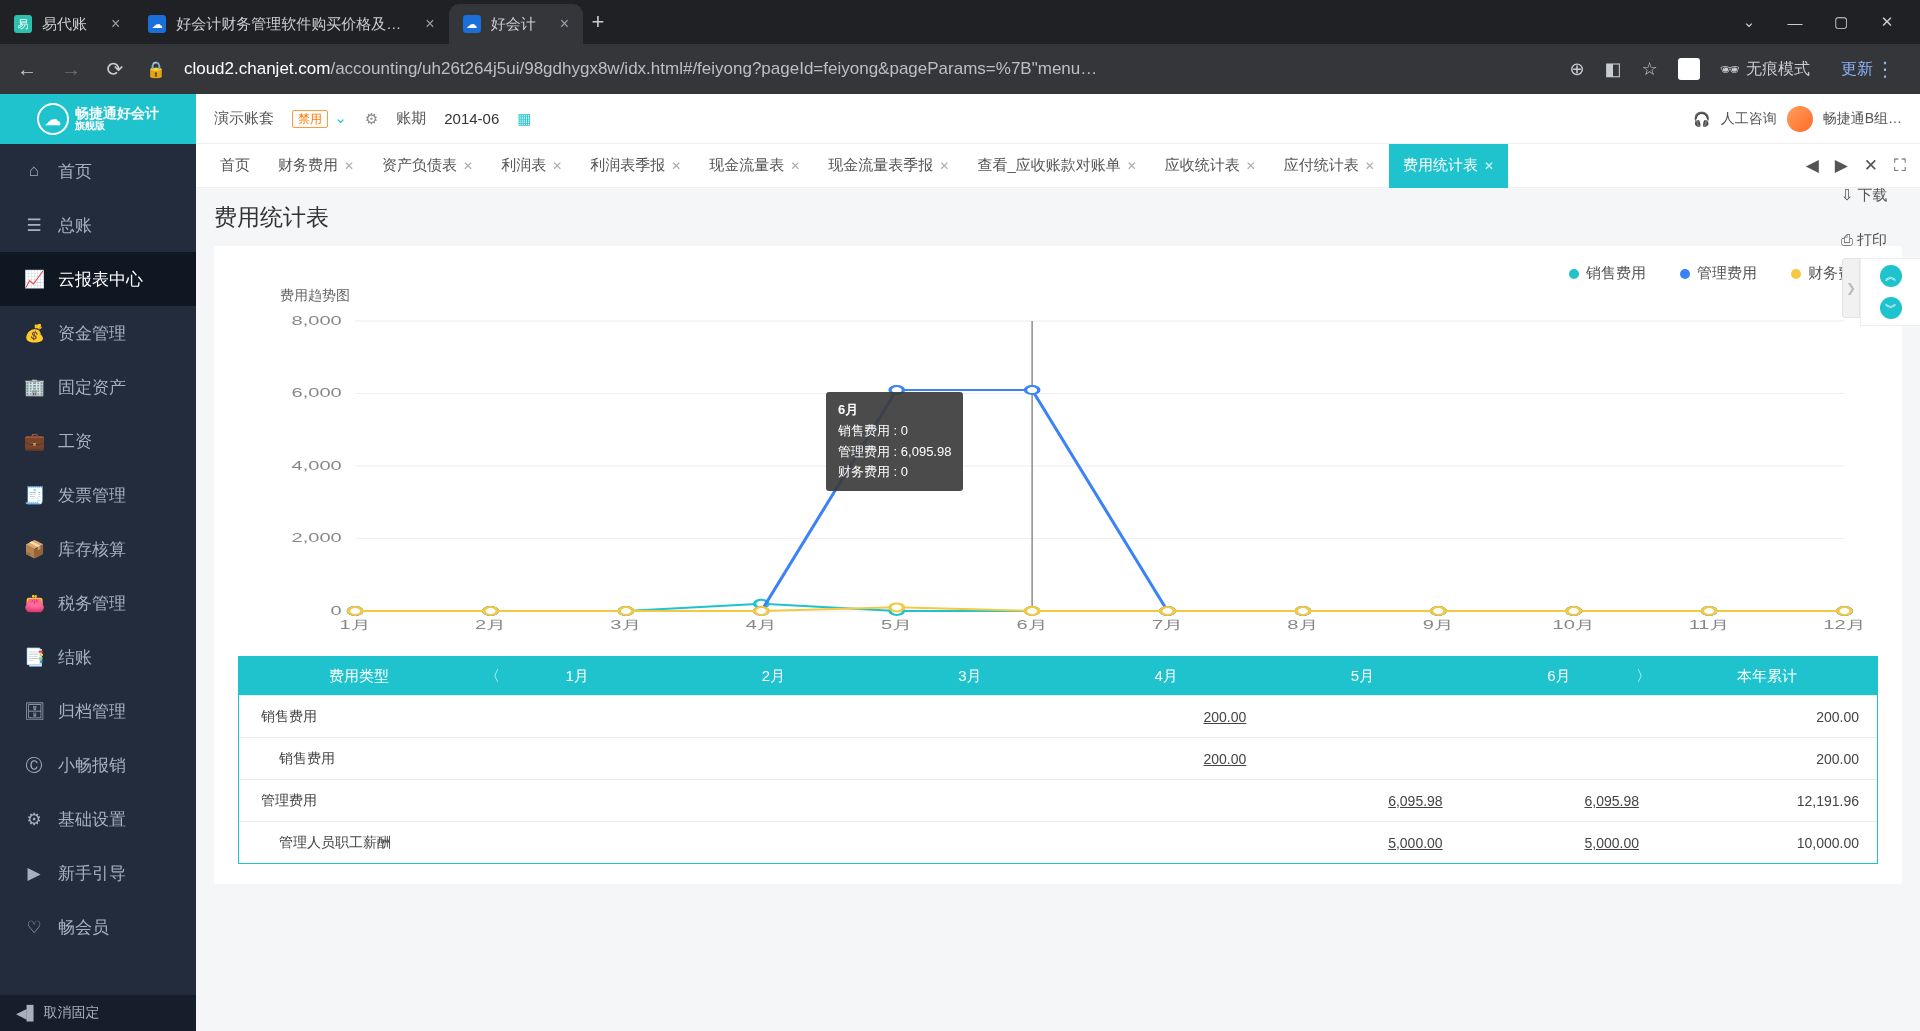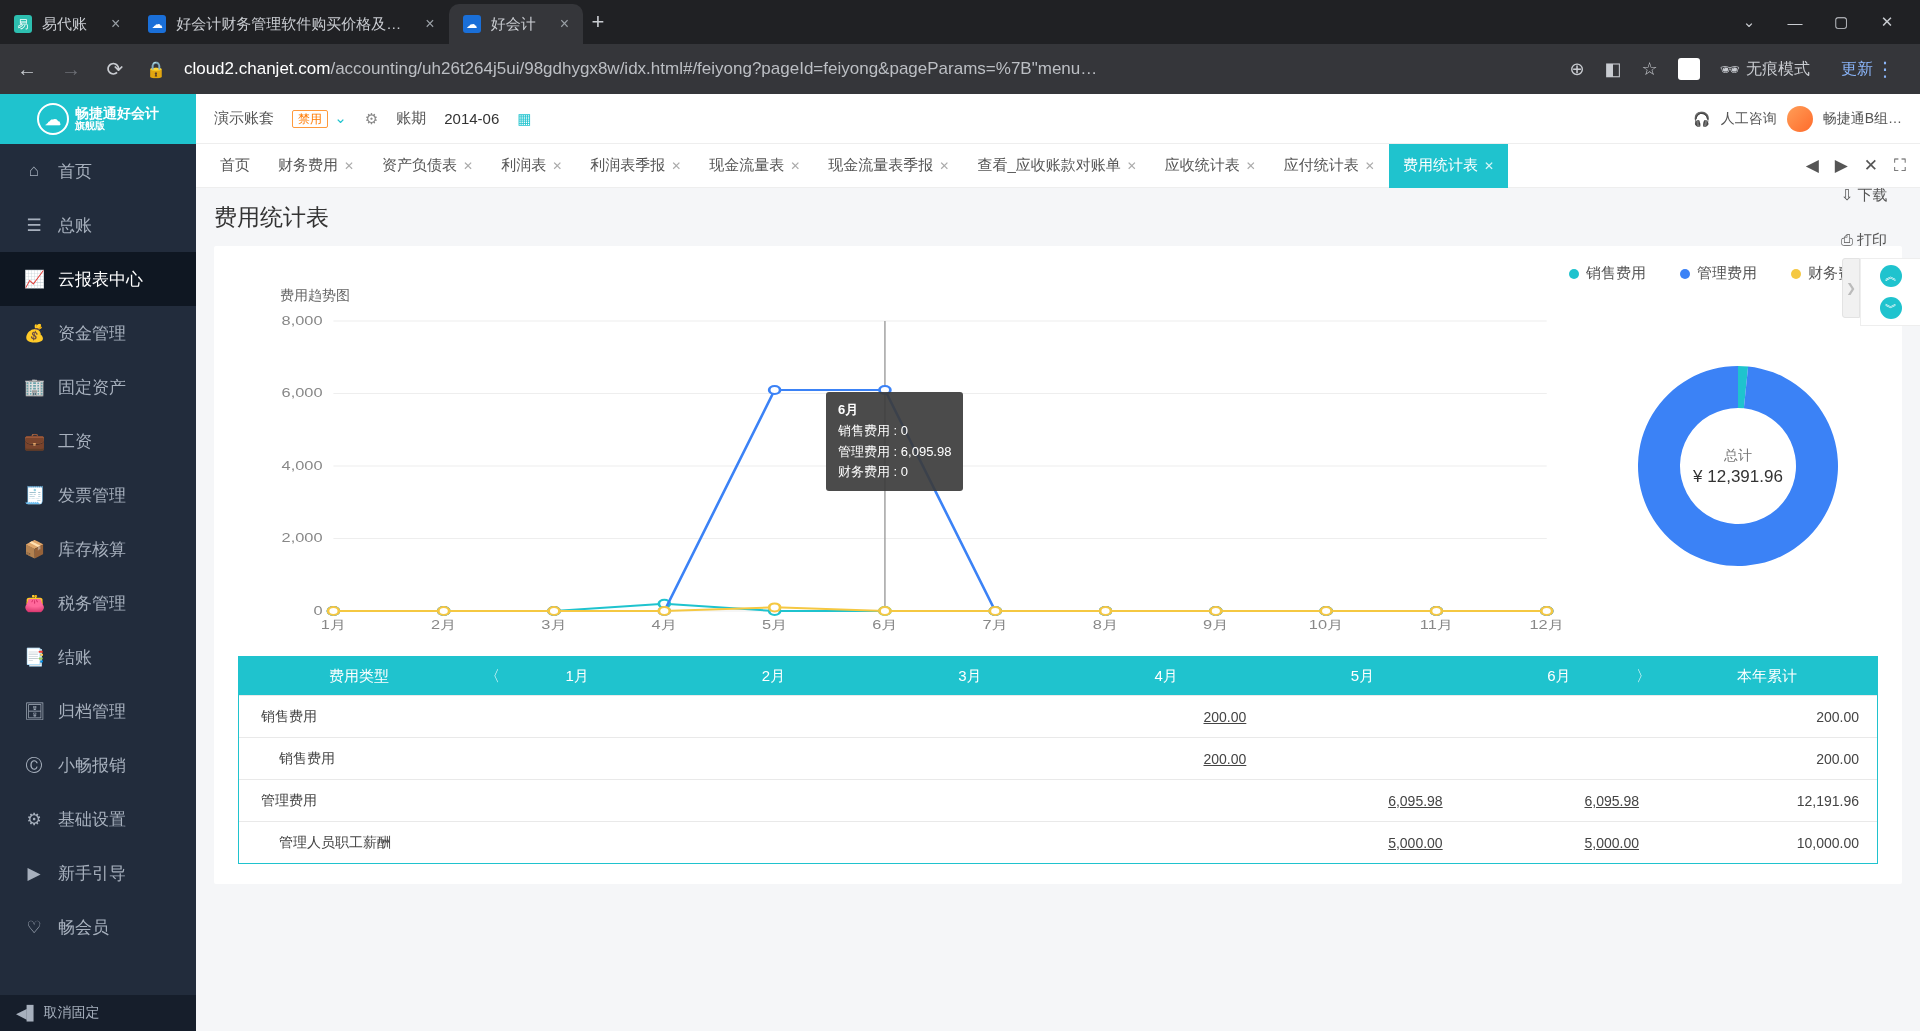--- a/index.html
+++ b/index.html
@@ -399,28 +399,20 @@
                 <circle cx="879.0909090909091" cy="300" class="dot" stroke="#f5c842"></circle>
                 <circle cx="960" cy="300" class="dot" stroke="#f5c842"></circle>
               </svg>
             <div class="tooltip">
               <div style="font-weight:bold">6月</div>
               <div>销售费用 : 0</div>
               <div>管理费用 : 6,095.98</div>
               <div>财务费用 : 0</div>
             </div>
           </div>
-          <div class="donut-area">
-            <svg class="donut-svg" id="donut" viewBox="0 0 260 260">
-                <path d="M130,30 A100,100 0 0 1 140.1233735702091,30.51373307054891 L135.87155667072128,72.29796518091837 A58,58 0 0 0 130,72 Z" fill="#1fc3ce"></path>
-                <path d="M140.1233735702091,30.51373307054891 A100,100 0 1 1 129.99999999999997,30 L130,72 A58,58 0 1 0 135.87155667072128,72.29796518091837 Z" fill="#3b82f6"></path>
-                <text x="130" y="124" text-anchor="middle" fill="#777" font-size="14">总计</text>
-                <text x="130" y="146" text-anchor="middle" fill="#333" font-size="17">¥ 12,391.96</text>
-              </svg>
-          </div>
         </div>
 
         <div class="table">
           <div class="thead">
             <div class="th th1">费用类型</div>
             <span class="th-arrow" style="left:246px">〈</span>
             <div class="th thm">1月</div>
             <div class="th thm">2月</div>
             <div class="th thm">3月</div>
             <div class="th thm">4月</div>

